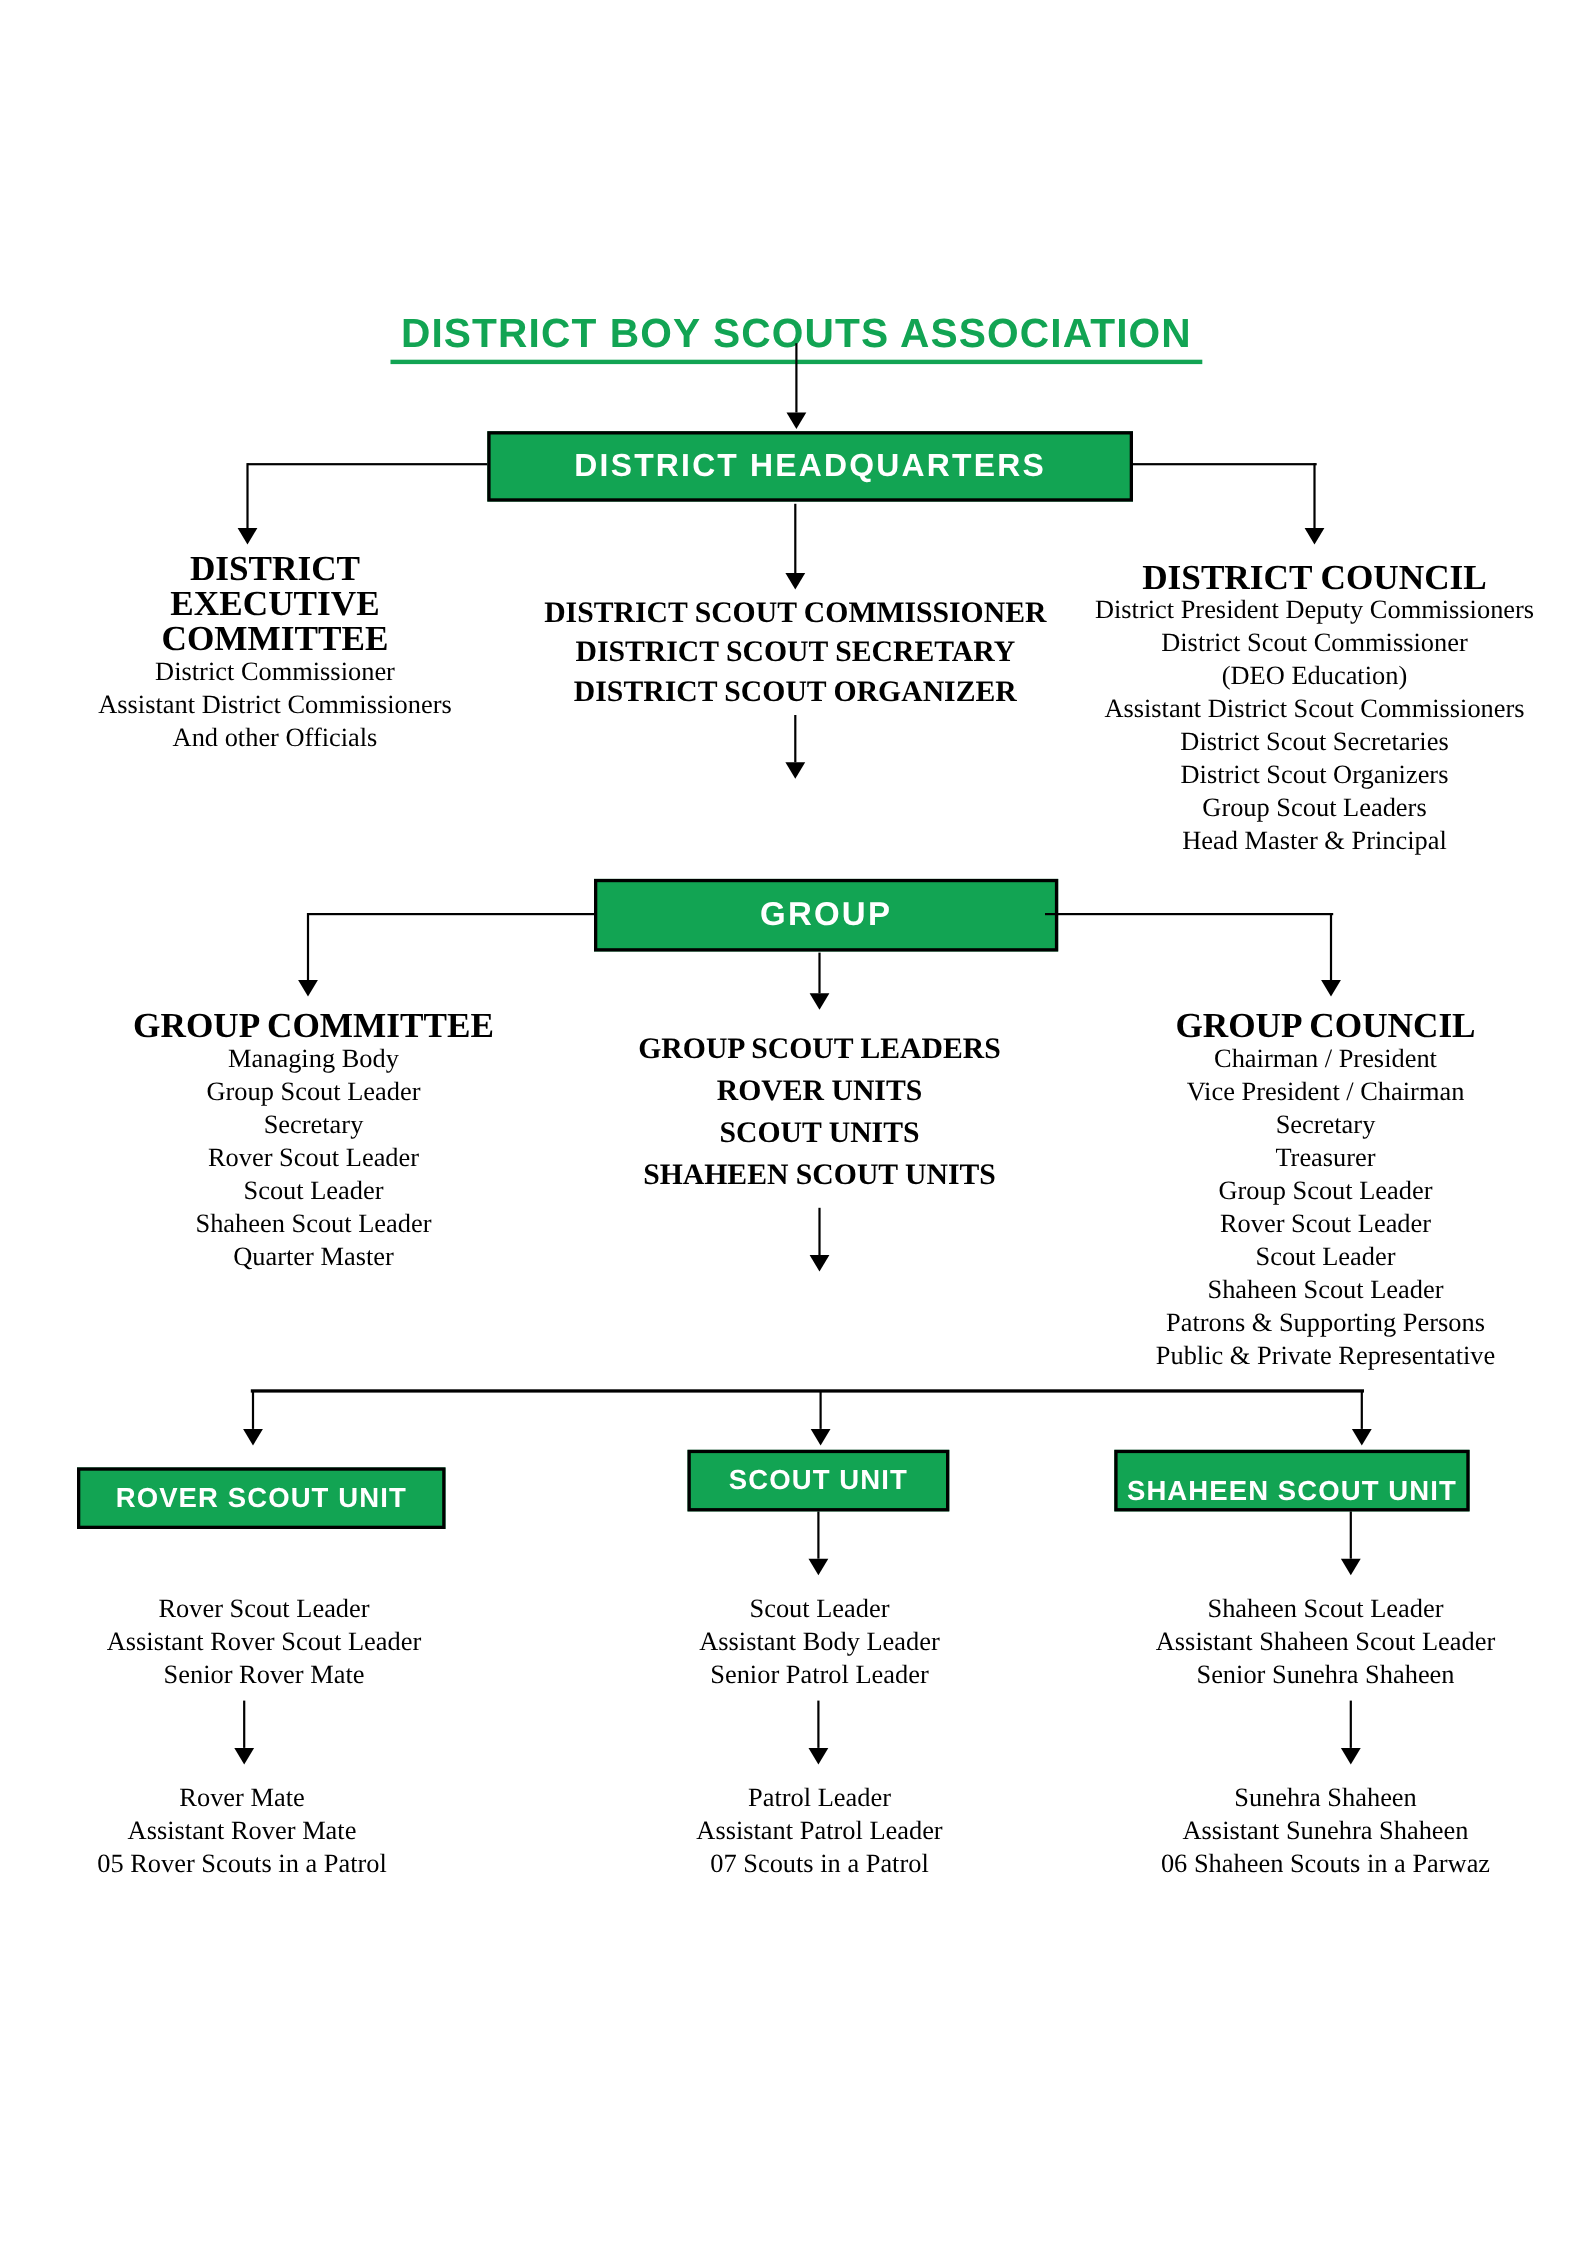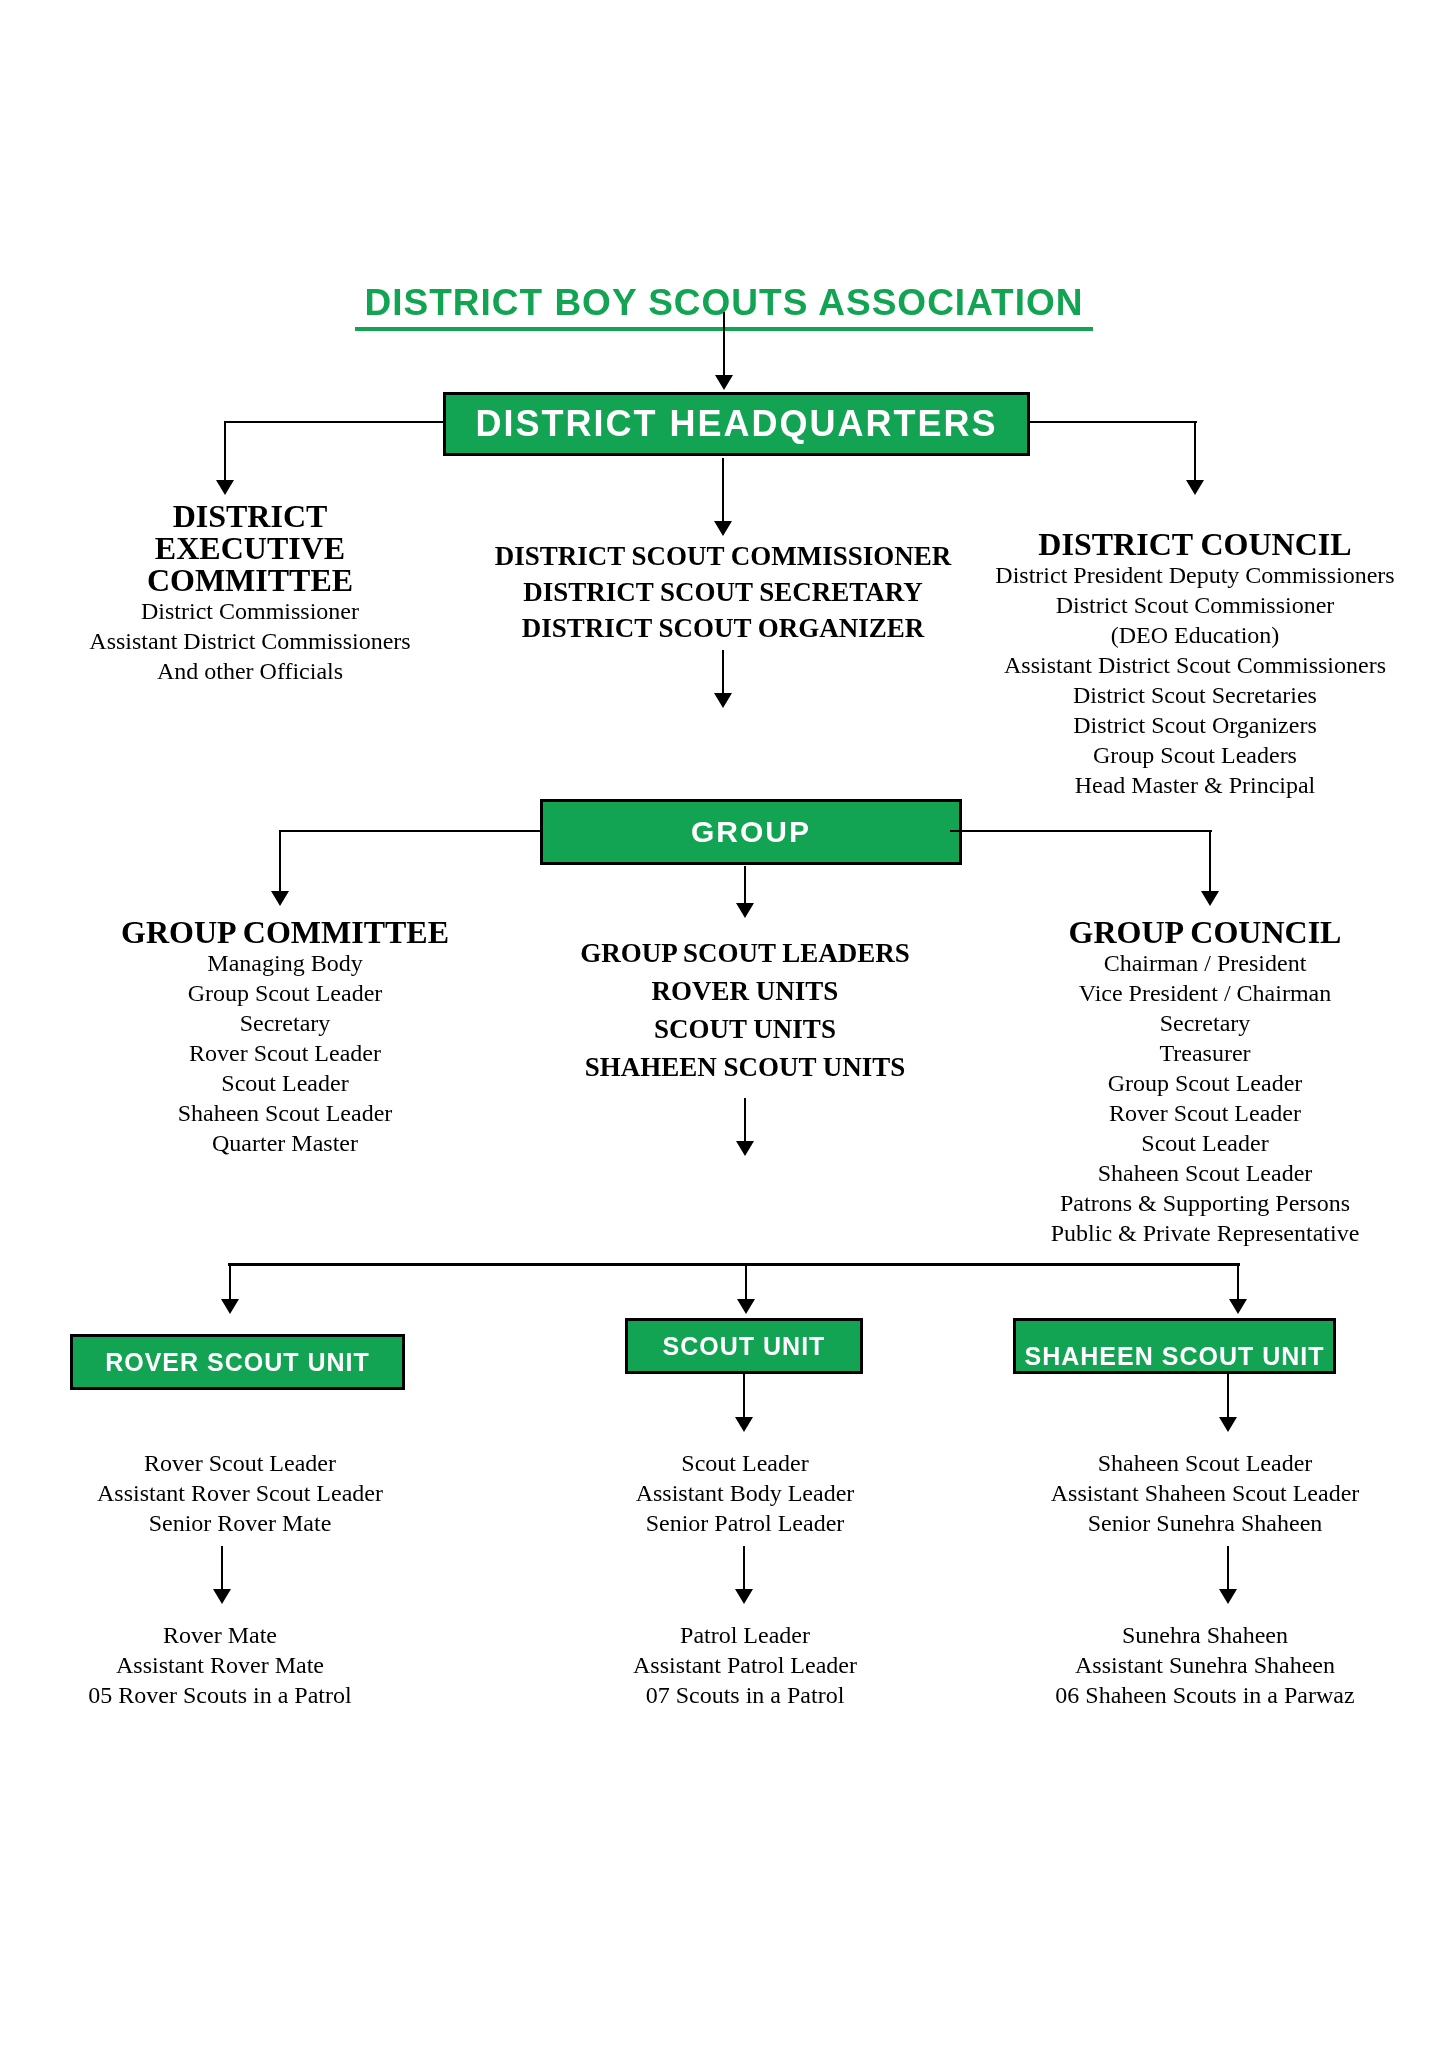--- a/index.html
+++ b/index.html
@@ -17,21 +17,21 @@
     border-bottom:4px solid var(--green,#12a453);
     padding:0 10px 3px 10px;
   }
   .gbox {
     position:absolute; box-sizing:border-box;
     display:flex; align-items:center; justify-content:center;
     background:var(--green,#12a453); border:3px solid #000;
     color:#fff; font-family:"Liberation Sans","DejaVu Sans",sans-serif;
     font-weight:900; letter-spacing:2px; text-align:center;
   }
-  .box-dh    { left:443px;  top:392px;  width:587px; height:64px; font-size:36px; }
+  .box-dh    { left:443px;  top:392px;  width:587px; height:64px; font-size:29px; }
   .box-group { left:540px;  top:799px;  width:422px; height:66px; font-size:30px; }
   .box-unit  { height:56px; font-size:25px; letter-spacing:1px; }
   .box-rover   { left:70px;   top:1318px; width:335px;margin-top:16px; }
   .box-scout   { left:625px;  top:1318px; width:238px; }
   .box-shaheen { left:1013px; top:1318px; width:323px;align-items:flex-end; }
 
   .hline { position:absolute; height:2px; background:#000; }
   .hline.thick { height:3px; }
 
   .arrow { position:absolute; width:18px; display:flex; flex-direction:column; align-items:center; }
@@ -83,21 +83,21 @@
     <div>Assistant District Commissioners</div>
     <div>And other Officials</div>
   </div>
 
   <div class="tblock roles" style="left:473px;top:538px;width:500px">
     <div>DISTRICT SCOUT COMMISSIONER</div>
     <div>DISTRICT SCOUT SECRETARY</div>
     <div>DISTRICT SCOUT ORGANIZER</div>
   </div>
 
-  <div class="tblock" style="left:960px;top:528px;width:470px">
+  <div class="tblock" style="left:960px;top:508px;width:470px">
     <div class="bh">DISTRICT COUNCIL</div>
     <div>District President Deputy Commissioners</div>
     <div>District Scout Commissioner</div>
     <div>(DEO Education)</div>
     <div>Assistant District Scout Commissioners</div>
     <div>District Scout Secretaries</div>
     <div>District Scout Organizers</div>
     <div>Group Scout Leaders</div>
     <div>Head Master &amp; Principal</div>
   </div>

